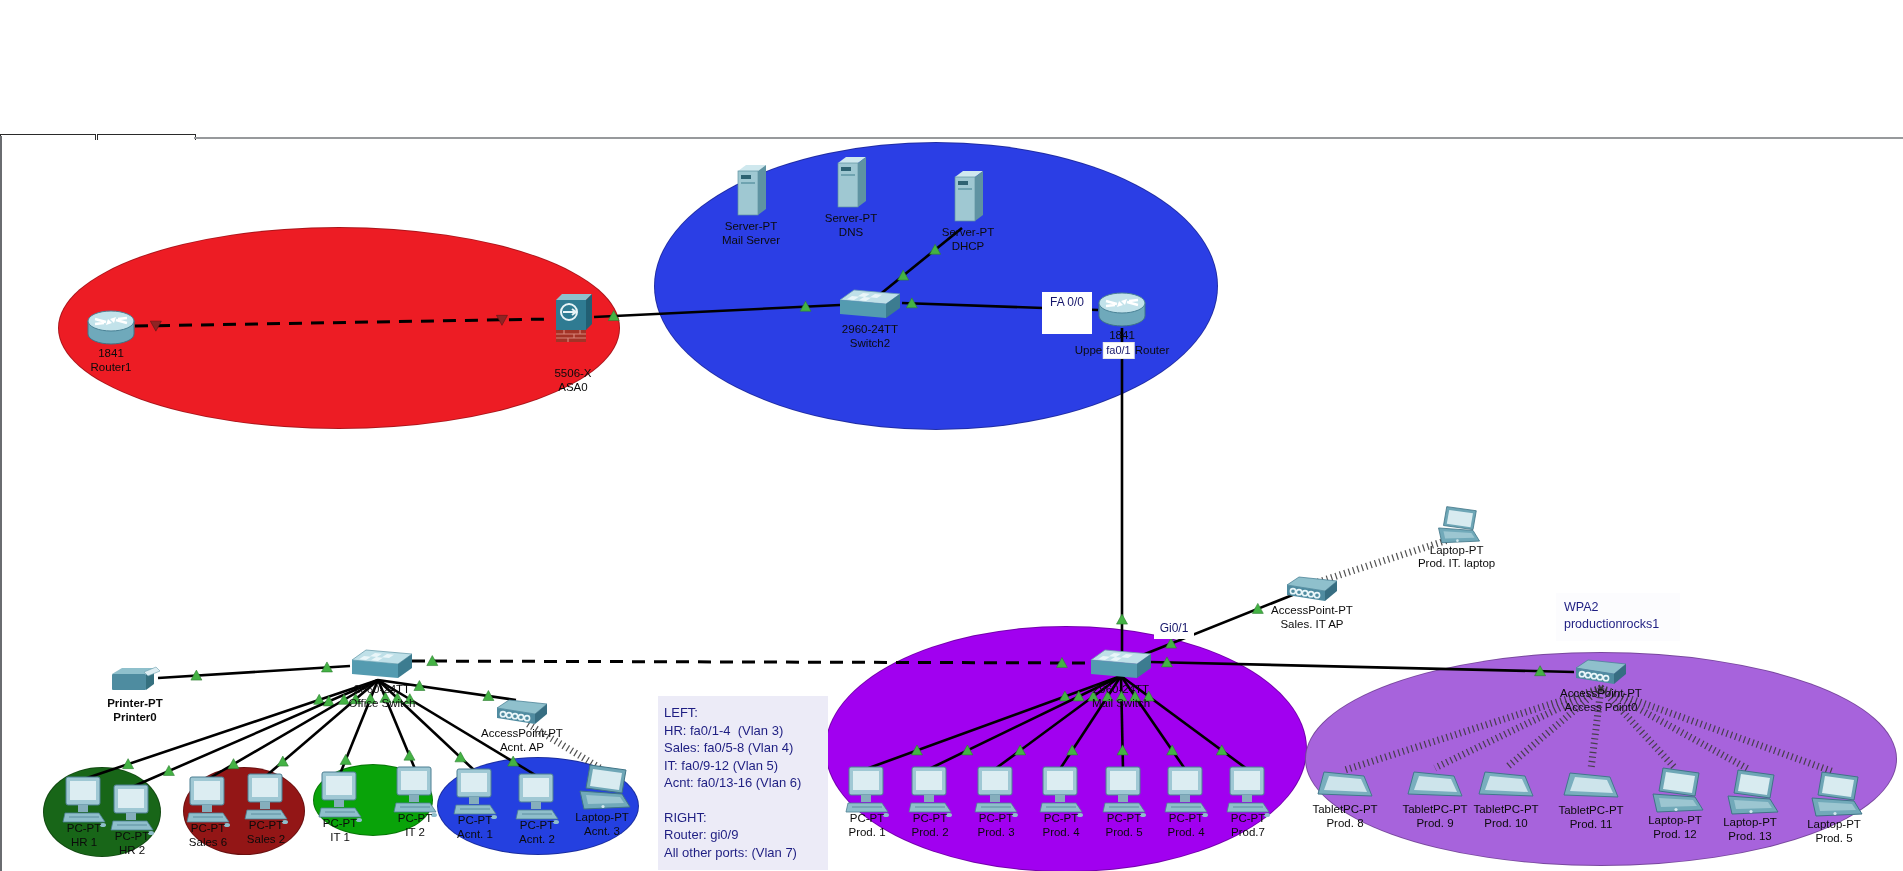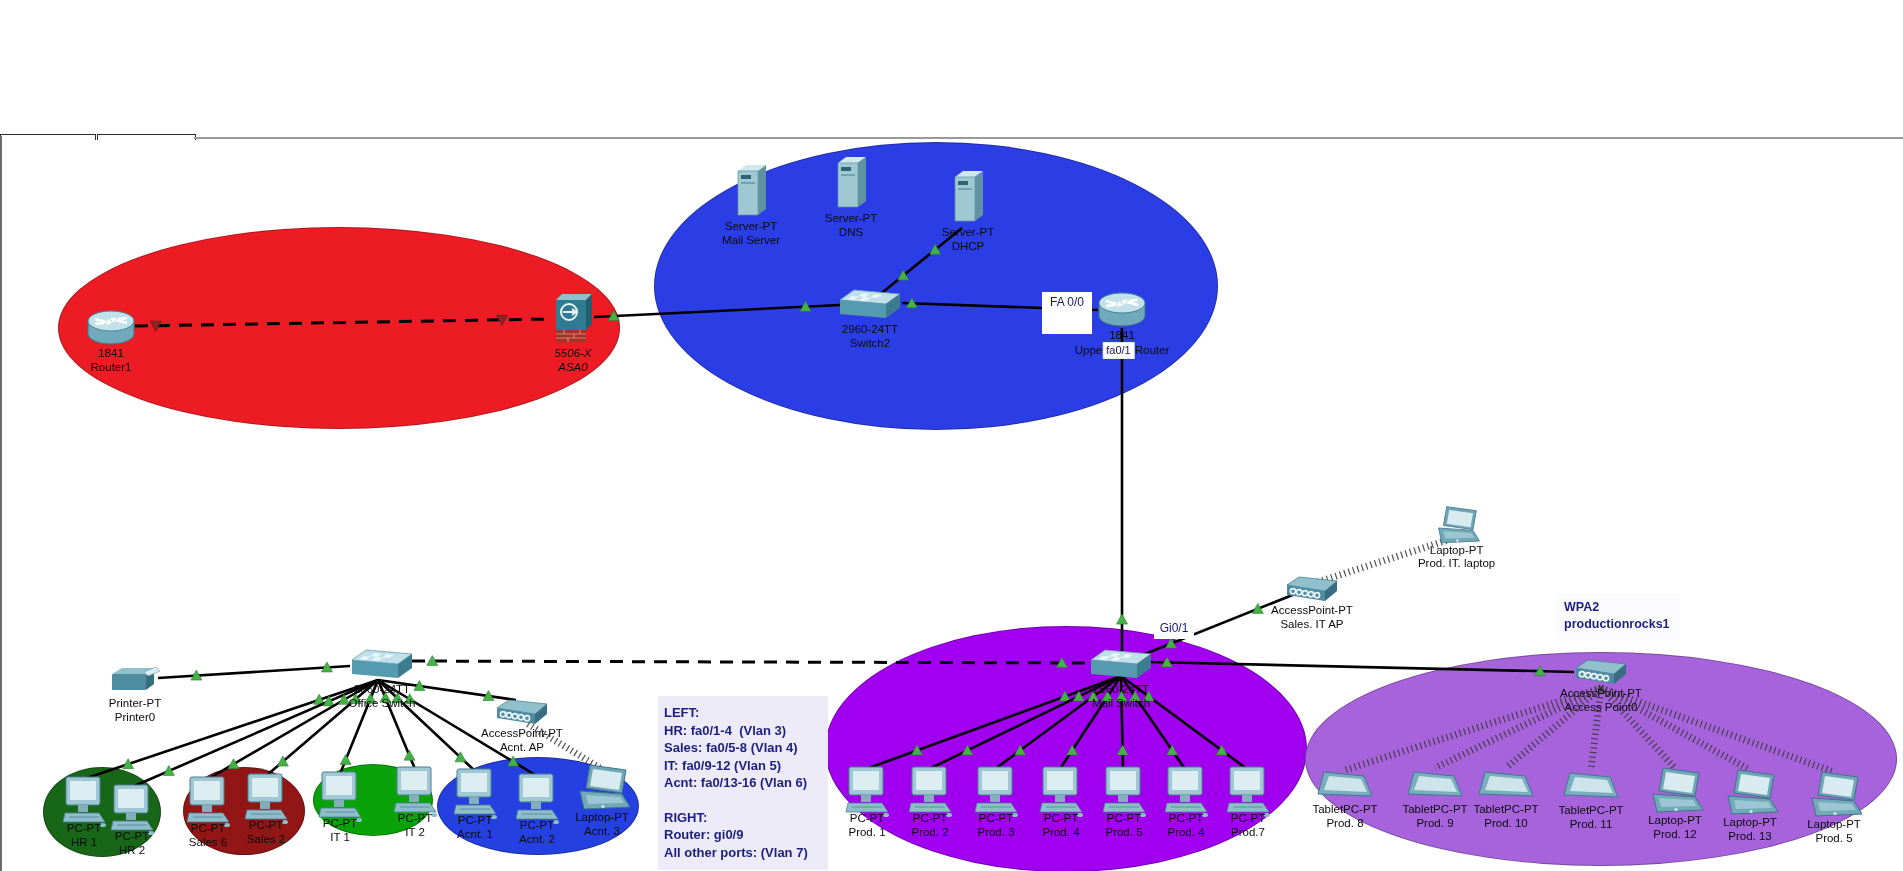--- a/index.html
+++ b/index.html
@@ -13,21 +13,21 @@
   .dev{position:absolute;z-index:3;transform-origin:top left;}
   .lbl{position:absolute;z-index:4;transform:translateX(-50%);text-align:center;
        font-size:11.5px;line-height:13.5px;color:#0b0b0b;white-space:nowrap;}
   .lbl span{display:block;}
   .lbl .pchip{display:inline-block;background:#fff;color:#15156a;font-size:11px;
        padding:1px 3px;margin:0 1px;box-shadow:0 0 0 1px #e8e8e8;}
   .chip{position:absolute;z-index:5;background:#fff;color:#15156a;font-size:12px;
        text-align:center;}
   .chip-fa00{left:1042px;top:292px;width:50px;height:40px;line-height:16px;padding-top:2px;}
   .chip-gi01{left:1154px;top:619px;width:40px;height:20px;line-height:19px;}
-  .note{position:absolute;z-index:5;color:#1e1e82;font-weight:bold;}
+  .note{position:absolute;z-index:5;color:#1e1e82;}
   .note span{display:block;white-space:pre;min-height:17px;}
   .note-vlan{left:658px;top:696px;width:158px;height:158px;background:#ecebf7;
        padding:8px 6px;font-size:13px;line-height:17.5px;}
   .note-wpa{left:1556px;top:593px;width:112px;height:38px;background:#fcfcfe;
        padding:6px 4px 4px 8px;font-size:12.5px;line-height:16px;}
   .tab{position:absolute;top:134px;height:5px;background:#fff;border:1px solid #2a2a2a;
        border-bottom:none;z-index:6;}
   .tab.t1{left:0;width:94px;}
   .tab.t2{left:97px;width:97px;}
   .topline{position:absolute;left:194px;top:137px;width:1709px;height:0;
@@ -169,21 +169,21 @@
     </div>
     <div class="dev" style="left: 552px; top: 290px;"><svg width="42" height="56" viewBox="0 0 42 56">
  <polygon points="4,10 34,10 40,4 10,4" fill="#8fc0cc"></polygon>
  <rect x="4" y="10" width="30" height="30" fill="#2f7b92"></rect>
  <polygon points="34,10 40,4 40,34 34,40" fill="#225f73"></polygon>
  <circle cx="17" cy="22" r="8" fill="none" stroke="#e8f4f7" stroke-width="2"></circle>
  <path d="M11 22 h13 M24 22 l-4 -3 M24 22 l-4 3" stroke="#e8f4f7" stroke-width="2" fill="none"></path>
  <rect x="4" y="40" width="30" height="12" fill="#a33327"></rect>
  <path d="M4 44 h30 M4 48 h30 M12 40 v4 M22 44 v4 M16 48 v4 M28 40 v4" stroke="#d8847a" stroke-width="1.2"></path>
       </svg></div>
-    <div class="lbl" style="left: 573px; top: 347px; font-style: italic;">
+    <div class="lbl" style="left: 573px; top: 367px;">
       <span>5506-X</span>
       <span>ASA0</span>
     </div>
     <div class="dev" style="left: 734px; top: 163px;"><svg width="34" height="56" viewBox="0 0 34 56">
  <polygon points="4,8 24,8 32,2 12,2" fill="#cfe8ee"></polygon>
  <rect x="4" y="8" width="20" height="44" fill="#9fc8d2" stroke="#5f93a2" stroke-width="0.7"></rect>
  <polygon points="24,8 32,2 32,46 24,52" fill="#5f93a2"></polygon>
  <rect x="7" y="12" width="10" height="4" fill="#2e6372"></rect>
  <rect x="7" y="19" width="14" height="2" fill="#6fa3b0"></rect>
       </svg></div>
@@ -236,21 +236,21 @@
     <div class="lbl" style="left: 1122px; top: 329px;">
       <span>1841</span>
       <span><span style="display: inline;">Uppe</span><span class="pchip">fa0/1</span><span style="display: inline;">Router</span></span>
     </div>
     <div class="dev" style="left: 110px; top: 664px;"><svg width="50" height="32" viewBox="0 0 50 32">
  <polygon points="2,10 12,4 44,4 36,10" fill="#8fc0cc"></polygon>
  <rect x="2" y="10" width="34" height="16" rx="1" fill="#4e8ca0"></rect>
  <polygon points="36,10 44,4 44,20 36,26" fill="#35707f"></polygon>
  <polygon points="34,8 46,3 50,7 38,12" fill="#dcedf2" stroke="#6d9fae" stroke-width="0.6"></polygon>
       </svg></div>
-    <div class="lbl" style="left: 135px; top: 697px;">
+    <div class="lbl" style="left: 135px; top: 697px; font-weight: bold;">
       <span>Printer-PT</span>
       <span>Printer0</span>
     </div>
     <div class="dev" style="left: 350px; top: 646px;"><svg width="64" height="36" viewBox="0 0 64 36">
  <polygon points="2,14 16,4 62,8 48,18" fill="#bfe0e8" stroke="#6d9fae" stroke-width="0.8"></polygon>
  <polygon points="2,14 48,18 48,32 2,28" fill="#549bb0"></polygon>
  <polygon points="48,18 62,8 62,22 48,32" fill="#3c7c90"></polygon>
  <polygon points="14,10 21,10.7 16,14 9,13.3" fill="#eaf6f9"></polygon>
  <polygon points="26,11 33,11.7 28,15 21,14.3" fill="#eaf6f9"></polygon>
  <polygon points="25,7 32,7.7 27,11 20,10.3" fill="#eaf6f9"></polygon>

